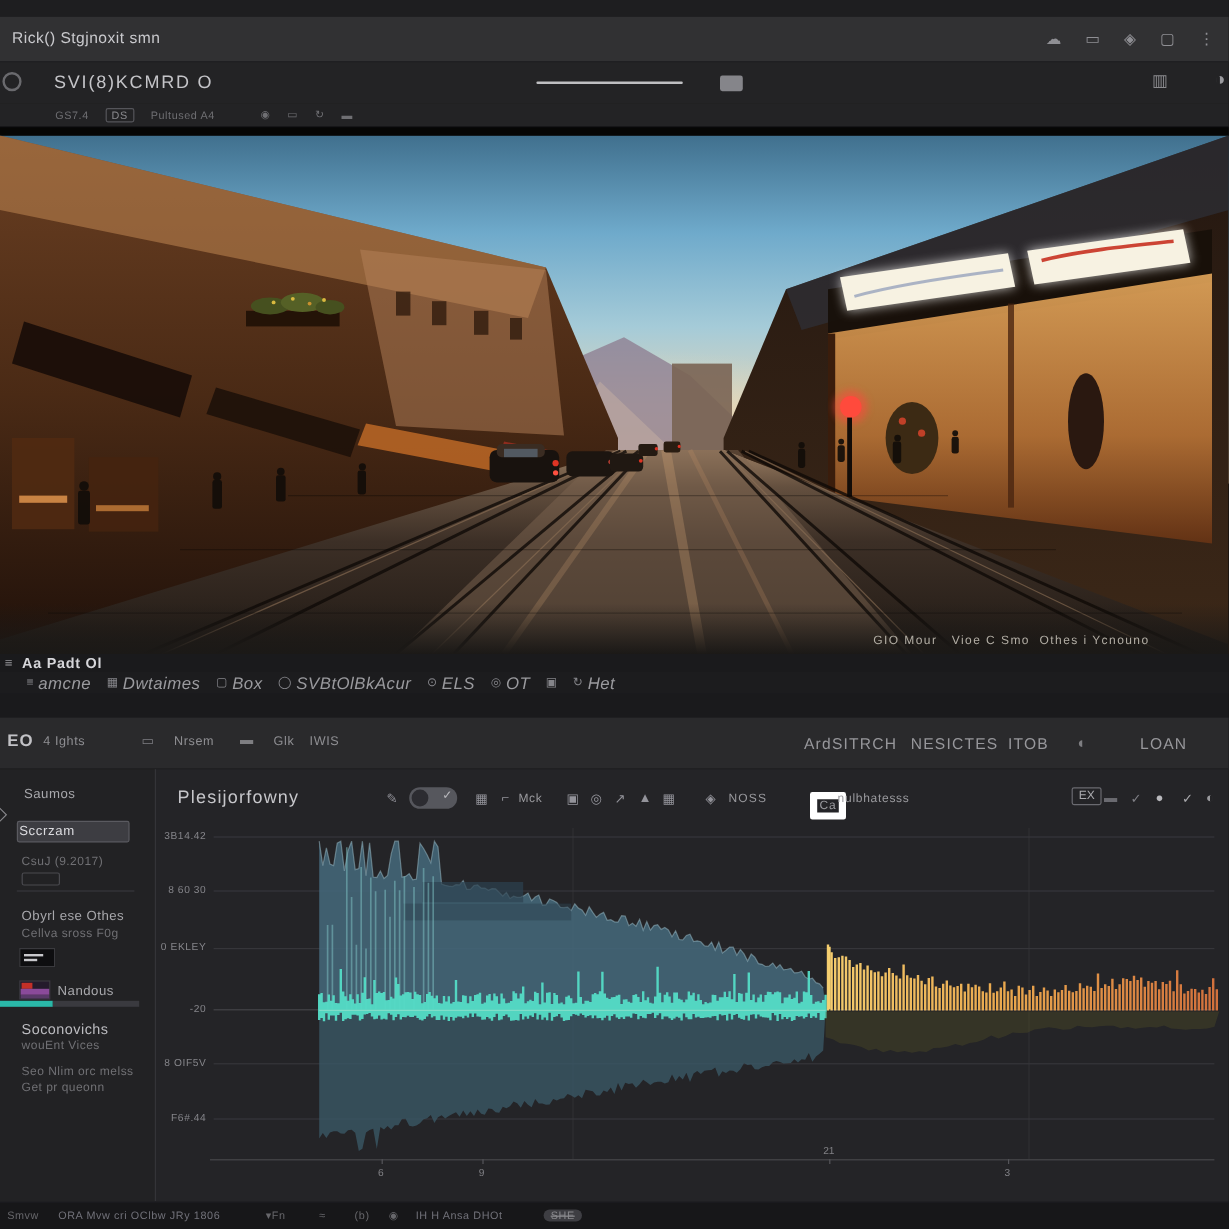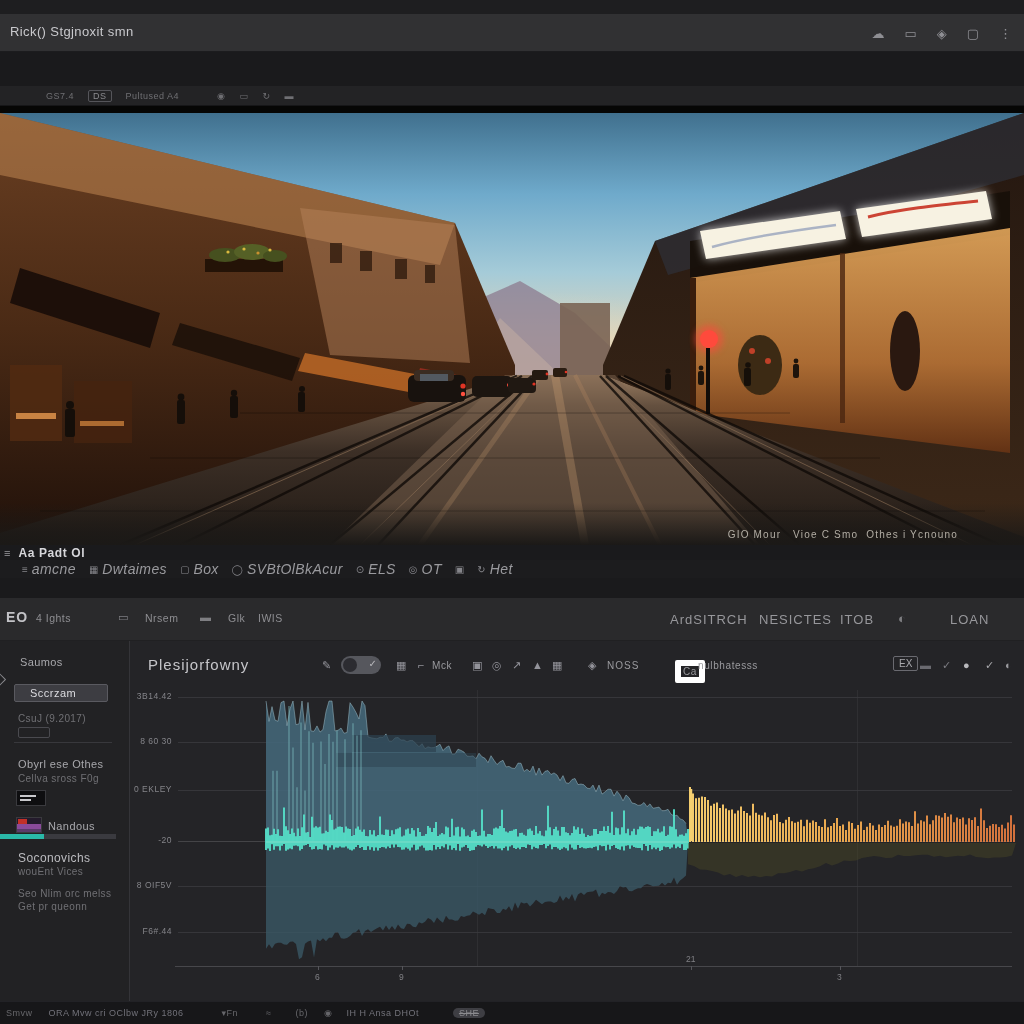--- a/index.html
+++ b/index.html
@@ -43,21 +43,21 @@
   .tabrow{left:0;top:598px;width:1024px;height:43px;background:#2a2a2c;border-bottom:1px solid #202022}
   .tabrow .logo{position:absolute;left:6px;top:11px;font-size:14px;font-weight:bold;color:#c2c2c6;letter-spacing:1px}
   .tabrow .lt{position:absolute;top:14px;font-size:10.5px;color:#8e8e92;letter-spacing:.5px}
   .tabrow .ic{position:absolute;top:13px;font-size:11px;color:#7e7e82}
   .tabrow .rt{position:absolute;top:14px;font-size:13px;color:#97979b;letter-spacing:1px}
   
   .sidebar{left:0;top:641px;width:130px;height:360px;background:#222224;border-right:1px solid #343438}
   .panel{left:130px;top:641px;width:894px;height:360px;background:#242427}
   .sb{position:absolute;font-size:11px;color:#a8a8ac;letter-spacing:.4px}
   .sb.dim{color:#707074;font-size:10px}
-  .sel{position:absolute;left:14px;top:684px;width:94px;height:18px;background:#3d3d42;border:1px solid #5a5a60;border-radius:2px;font-size:11px;color:#dcdce0;padding:2px 15px;letter-spacing:.5px}
+  .sel{position:absolute;left:14px;top:684px;width:94px;height:18px;background:#3d3d42;border:1px solid #5a5a60;border-radius:2px;font-size:11px;color:#dcdce0;padding:2px 1px;letter-spacing:.5px}
   .smallbox{position:absolute;left:18px;top:727px;width:32px;height:11px;border:1px solid #4a4a4f;border-radius:2px}
   .sdiv{position:absolute;left:14px;top:742px;width:98px;height:1px;background:#38383c}
   .thumb1{position:absolute;left:16px;top:790px;width:30px;height:16px;background:#0e0e10;border:1px solid #3a3a3e}
   .thumb1 i{position:absolute;left:3px;height:2px;background:#c8c8cc;display:block}
   .thumb2{position:absolute;left:16px;top:817px;width:26px;height:16px;background:#241b2c;border:1px solid #3a3a3e;overflow:hidden}
   .thumb2 .red{position:absolute;left:1px;top:1px;width:9px;height:5px;background:#c23028}
   .thumb2 .pu{position:absolute;left:0;top:6px;width:26px;height:5px;background:#8a4a9a}
   .thumb2 .pu2{position:absolute;left:0;top:11px;width:26px;height:5px;background:#5a3a6a}
   .prog1{position:absolute;left:0;top:834px;width:44px;height:5px;background:#2ab8a8}
   .prog2{position:absolute;left:44px;top:834px;width:72px;height:5px;background:#3a3a3f}
@@ -91,20 +91,28 @@
   <div class="abs bar0"></div>
   <div class="abs bar1">
     <span class="title">Rick() Stgjnoxit smn</span>
     <div class="winicons">
       <span>☁</span>
       <span>▭</span>
       <span>◈</span>
       <span>▢</span>
       <span>⋮</span>
     </div>
+  </div>
+  <div class="abs bar2">
+    <span class="circ"></span>
+    <span class="projname">SVI(8)KCMRD O</span>
+    <span class="slider"></span>
+    <span class="btn"></span>
+    <span class="r1">▥</span>
+    <span class="r2">◑</span>
   </div>
   <div class="abs bar3">
     <span>GS7.4</span>
     <span class="boxed">DS</span>
     <span>Pultused A4</span>
     <span style="margin-left:24px">◉</span>
     <span>▭</span>
     <span>↻</span>
     <span>▬</span>
   </div>

